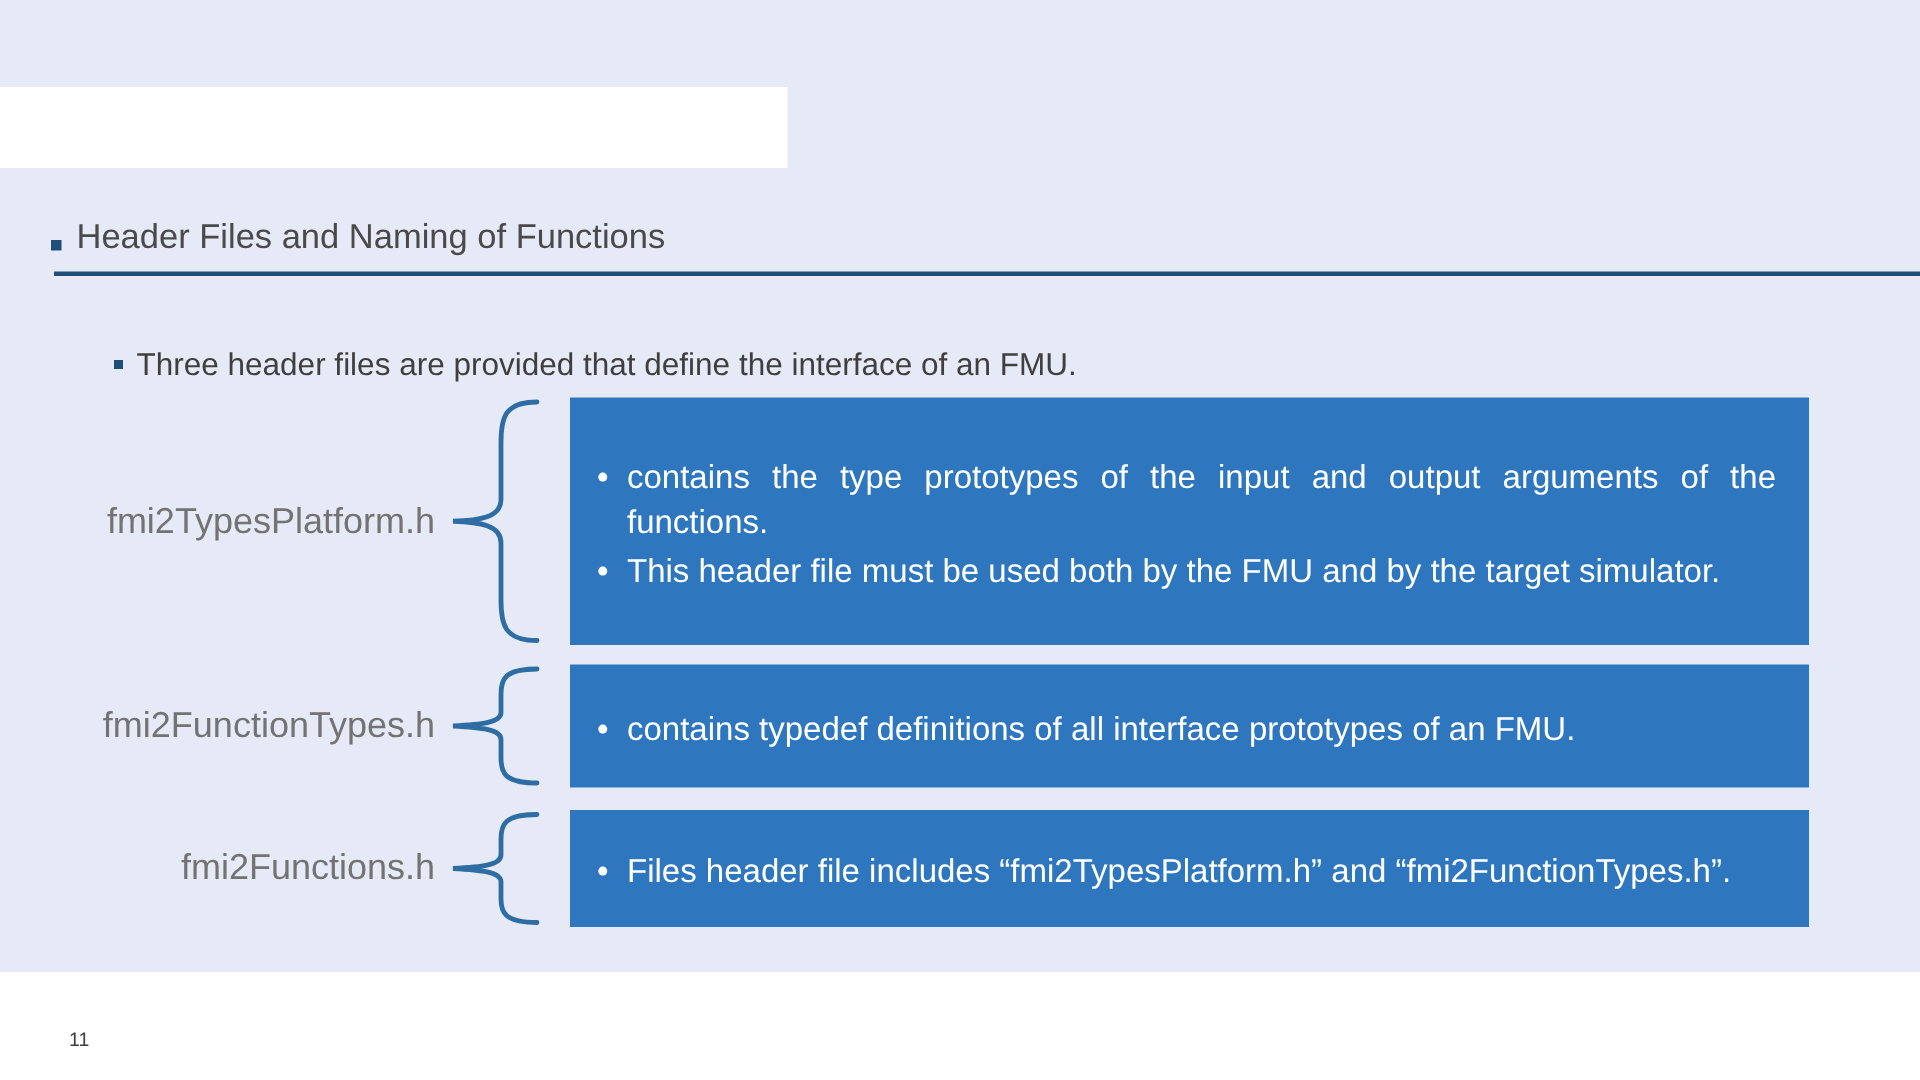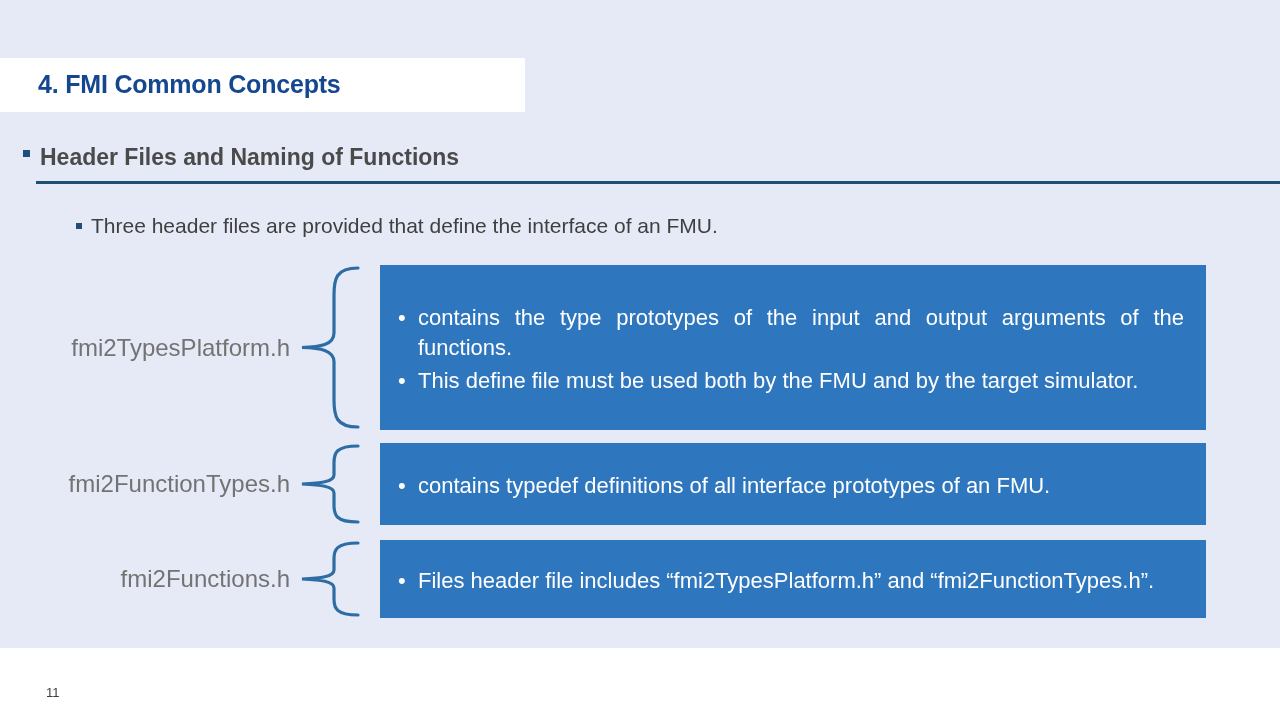--- a/index.html
+++ b/index.html
@@ -33,26 +33,25 @@
     font-size: 25px;
     font-weight: bold;
     color: #14478f;
     letter-spacing: -0.2px;
     white-space: nowrap;
   }
 
   
   #subtitle-row {
     position: absolute;
-    left: 23px;
+    left: 34px;
     top: 144px;
     display: flex;
-    align-items: center;
+    align-items: flex-end;
     gap: 10px;
-    font-weight: bold;
   }
   .sq-bullet {
     display: inline-block;
     width: 7px;
     height: 7px;
     background: #1f4e79;
     position: relative;
     top: -4px;
     flex: 0 0 auto;
   }
@@ -67,21 +66,21 @@
     top: 181px;
     width: 1244px;
     height: 3px;
     background: #1f4e79;
   }
 
   
   #intro-row {
     position: absolute;
     left: 76px;
-    top: 214px;
+    top: 232px;
     display: flex;
     align-items: baseline;
     gap: 9px;
   }
   #intro-row .sq-bullet {
     width: 6px;
     height: 6px;
     background: #1f4e79;
     top: -4px;
   }
@@ -196,21 +195,20 @@
     padding-left: 14px;
     font-weight: bold;
   }
 </style>
 </head>
 <body>
 
 <div id="slide">
 
   <div id="title-band"></div>
-  <div id="title-text">4. FMI Common Concepts</div>
 
   <div id="subtitle-row">
     <span class="sq-bullet"></span>
     <span id="subtitle-text">Header Files and Naming of Functions</span>
   </div>
   <div id="subtitle-rule"></div>
 
   <div id="intro-row">
     <span class="sq-bullet"></span>
     <span id="intro-text">Three header files are provided that define the interface of an FMU.</span>
@@ -223,21 +221,21 @@
         <path d="M60 3 C38 3 36 14 36 30 L36 68 C36 80 22 82 4 82.5 C22 83 36 85 36 97 L36 135 C36 151 38 162 60 162" fill="none" stroke="#2e6da4" stroke-width="3.2" stroke-linecap="round"></path>
       </svg>
     </div>
     <div class="blue-box">
       <div class="box-bullet-line">
         <span class="dot">•</span>
         <span class="box-text">contains the type prototypes of the input and output arguments of the functions.</span>
       </div>
       <div class="box-bullet-line">
         <span class="dot">•</span>
-        <span class="box-text">This define file must be used both by the FMU and by the target simulator.</span>
+        <span class="box-text">This header file must be used both by the FMU and by the target simulator.</span>
       </div>
     </div>
   </div>
 
   <div class="group-row" id="row-1">
     <div class="row-label align-right">fmi2FunctionTypes.h</div>
     <div class="brace">
       <svg viewBox="0 0 62 82" preserveAspectRatio="none">
         <path d="M60 3 C38 3 36 10 36 20 L36 32 C36 39 22 40 4 41 C22 42 36 43 36 50 L36 62 C36 72 38 79 60 79" fill="none" stroke="#2e6da4" stroke-width="3.2" stroke-linecap="round"></path>
       </svg>

